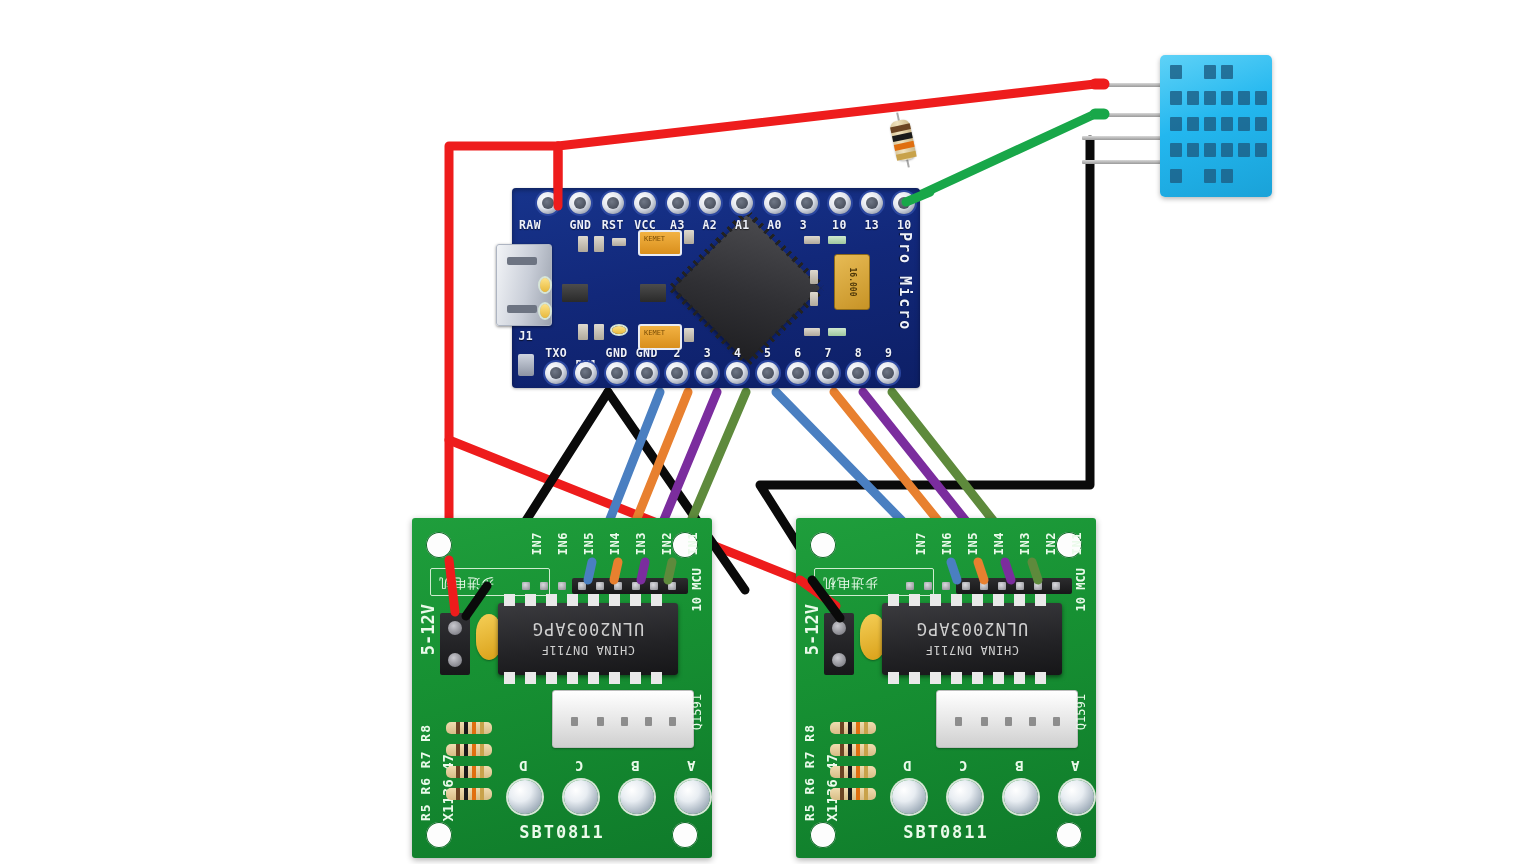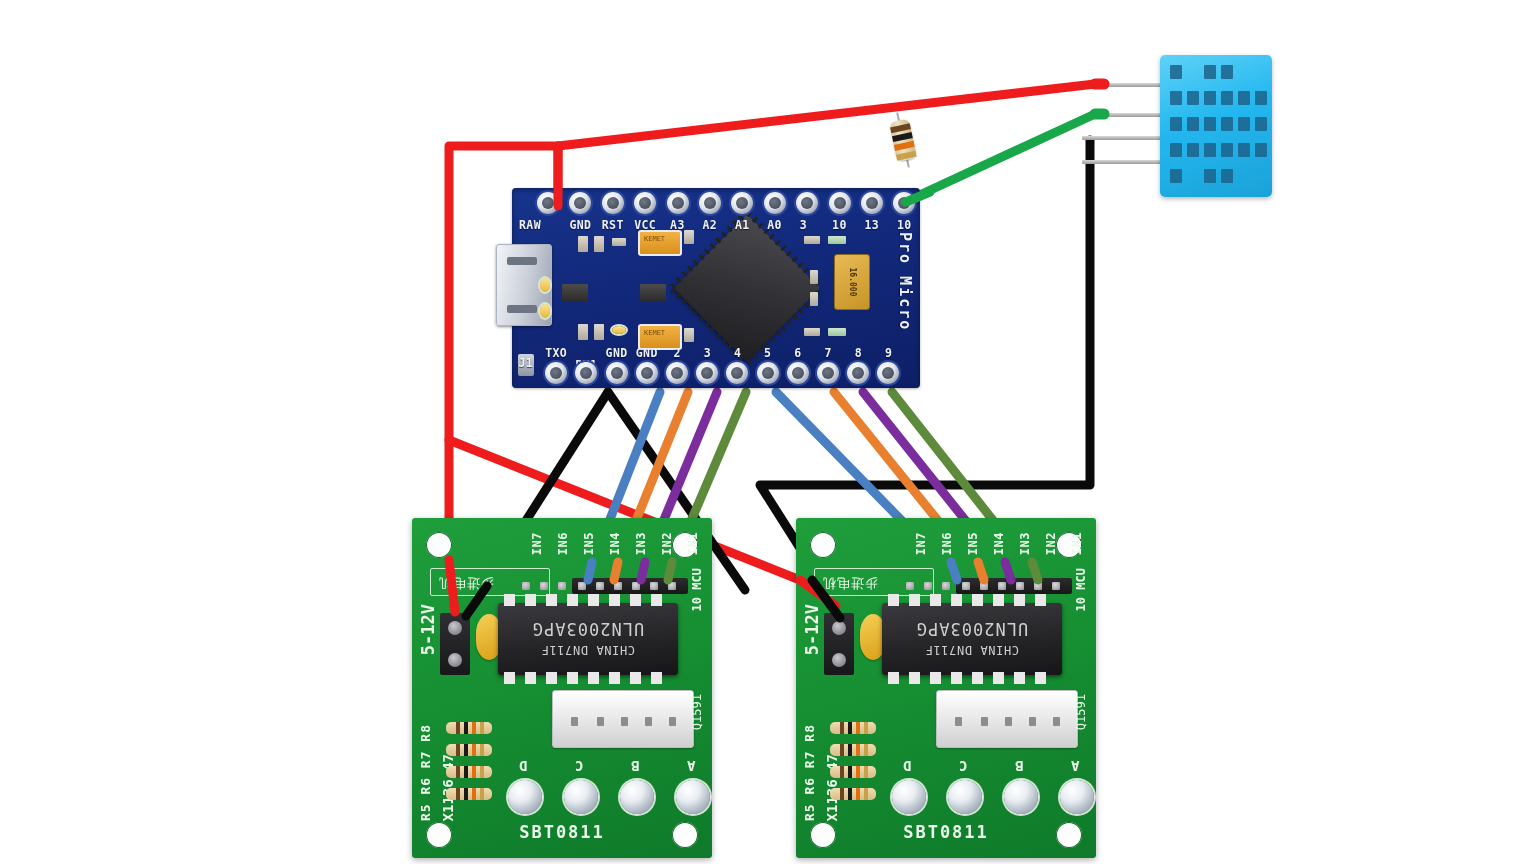--- a/index.html
+++ b/index.html
@@ -233,21 +233,21 @@
       </div>
       <div class="pm-lab" style="top: 30px; left: 320.1px;">10</div>
       <div class="pm-pad" style="left: 349px; top: 4px;">
         <i></i>
       </div>
       <div class="pm-lab" style="top: 30px; left: 352.5px;">13</div>
       <div class="pm-pad" style="left: 381.4px; top: 4px;">
         <i></i>
       </div>
       <div class="pm-lab" style="top: 30px; left: 384.9px;">10</div>
-      <div class="pm-lab" style="top: 168px; left: 6.5px;">J1</div>
+      <div class="pm-lab" style="top: 141px; left: 6.5px;">J1</div>
       <div class="pm-lab" style="top: 158px; left: 33.2px;">TXO</div>
       <div class="pm-pad" style="left: 33.2px; top: 174px;">
         <i></i>
       </div>
       <div class="pm-lab" style="top: 170px; left: 63.4px;">RX1</div>
       <div class="pm-pad" style="left: 63.4px; top: 174px;">
         <i></i>
       </div>
       <div class="pm-lab" style="top: 158px; left: 93.6px;">GND</div>
       <div class="pm-pad" style="left: 93.6px; top: 174px;">

